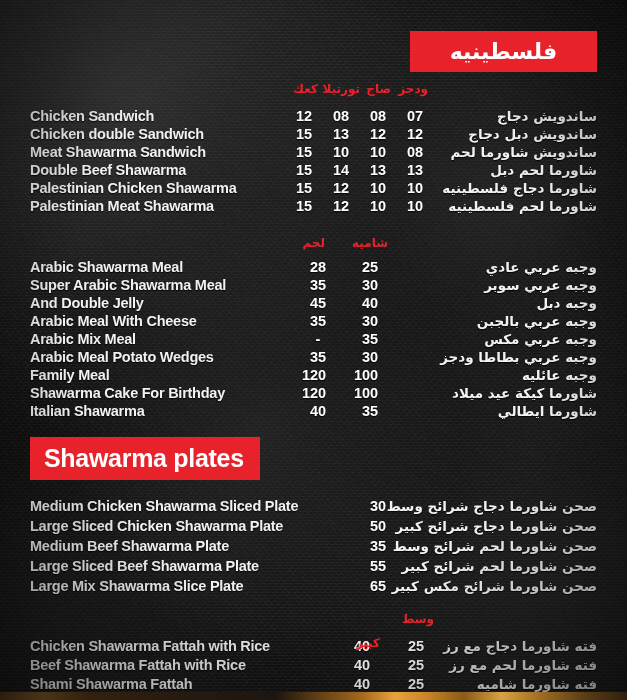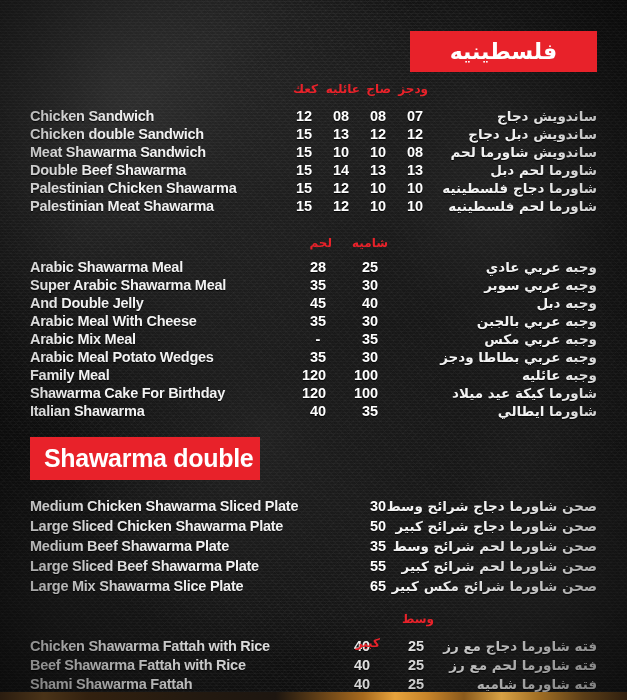--- a/index.html
+++ b/index.html
@@ -129,21 +129,21 @@
 </head>
 <body>
 
 <div id="menu">
 
   <div class="banner banner-ar" style="left:410px; top:31px; width:187px; height:41px; background:#e8222a;">
     <span>فلسطينيه</span>
   </div>
 
   <div class="colhead" style="top:82px; left:290px; width:28px;">كعك</div>
-  <div class="colhead" style="top:82px; left:320px; width:40px;">عائليه</div>
+  <div class="colhead" style="top:82px; left:320px; width:40px;">تورتيلا</div>
   <div class="colhead" style="top:82px; left:363px; width:28px;">صاج</div>
   <div class="colhead" style="top:82px; left:400px; width:28px;">ودجز</div>
 
   <div>
     <div class="item-en" style="top:108px;">Chicken Sandwich</div>
     <div class="price" style="top:108px; left:290px;">12</div>
     <div class="price" style="top:108px; left:327px;">08</div>
     <div class="price" style="top:108px; left:364px;">08</div>
     <div class="price" style="top:108px; left:401px;">07</div>
     <div class="item-ar" style="top:108px;">ساندويش دجاج</div>
@@ -182,21 +182,21 @@
   </div>
   <div>
     <div class="item-en" style="top:198px;">Palestinian Meat Shawarma</div>
     <div class="price" style="top:198px; left:290px;">15</div>
     <div class="price" style="top:198px; left:327px;">12</div>
     <div class="price" style="top:198px; left:364px;">10</div>
     <div class="price" style="top:198px; left:401px;">10</div>
     <div class="item-ar" style="top:198px;">شاورما لحم فلسطينيه</div>
   </div>
 
-  <div class="colhead" style="top:236px; left:304px; width:28px;">لحم</div>
+  <div class="colhead" style="top:236px; left:297px; width:28px;">لحم</div>
   <div class="colhead" style="top:236px; left:356px; width:32px;">شاميه</div>
 
   <div>
     <div class="item-en" style="top:259px;">Arabic Shawarma Meal</div>
     <div class="price" style="top:259px; left:304px;">28</div>
     <div class="price" style="top:259px; left:356px;">25</div>
     <div class="item-ar" style="top:259px;">وجبه عربي عادي</div>
   </div>
   <div>
     <div class="item-en" style="top:277px;">Super Arabic Shawarma Meal</div>
@@ -241,21 +241,21 @@
     <div class="item-ar" style="top:385px;">شاورما كيكة عيد ميلاد</div>
   </div>
   <div>
     <div class="item-en" style="top:403px;">Italian Shawarma</div>
     <div class="price" style="top:403px; left:304px;">40</div>
     <div class="price" style="top:403px; left:356px;">35</div>
     <div class="item-ar" style="top:403px;">شاورما ايطالي</div>
   </div>
 
   <div class="banner banner-en" style="left:30px; top:437px; width:216px; height:43px; background:#e8222a;">
-    <span>Shawarma double</span>
+    <span>Shawarma plates</span>
   </div>
 
   <div>
     <div class="item-en" style="top:498px;">Medium Chicken Shawarma Sliced Plate</div>
     <div class="price" style="top:498px; left:364px;">30</div>
     <div class="item-ar" style="top:498px;">صحن شاورما دجاج شرائح وسط</div>
   </div>
   <div>
     <div class="item-en" style="top:518px;">Large Sliced Chicken Shawarma Plate</div>
     <div class="price" style="top:518px; left:364px;">50</div>

